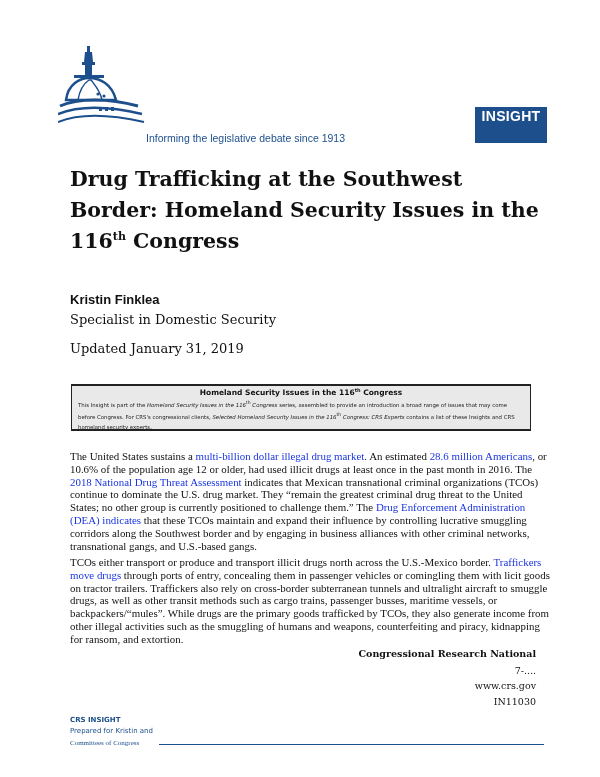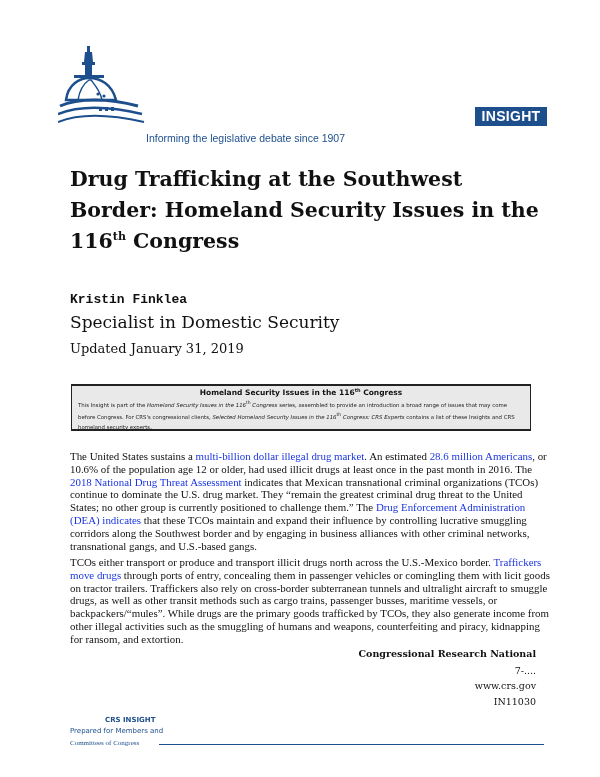--- a/index.html
+++ b/index.html
@@ -4,47 +4,47 @@
 <style>
   * { margin:0; padding:0; box-sizing:border-box; }
   html, body { width:600px; height:777px; background:#fff; overflow:hidden; }
   body { position:relative; font-family:"Liberation Serif", serif; color:#111; }
 
   .logo { position:absolute; left:58px; top:44px; width:300px; height:100px; }
   .logo svg { position:absolute; left:0; top:0; }
   .logo-name { position:absolute; left:84px; top:52px; font-family:"Liberation Sans", sans-serif; font-style:italic; font-weight:bold; color:#1d4f8c; font-size:19px; line-height:17px; letter-spacing:-0.2px; }
   .logo-tag { position:absolute; left:88px; top:88px; font-family:"Liberation Sans", sans-serif; font-size:10.5px; color:#1d4f8c; white-space:nowrap; }
 
-  .insight-badge { position:absolute; left:475px; top:107px; width:72px; height:19px; background:#1d4f8c; color:#fff; font-family:"Liberation Sans", sans-serif; font-weight:bold; font-size:14px; text-align:center; line-height:19px; letter-spacing:0.3px; }
+  .insight-badge { position:absolute; left:475px; top:107px; width:72px; height:36px; background:#1d4f8c; color:#fff; font-family:"Liberation Sans", sans-serif; font-weight:bold; font-size:14px; text-align:center; line-height:19px; letter-spacing:0.3px; }
 
   .title { position:absolute; left:70px; top:164px; width:470px; font-family:"DejaVu Serif", serif; font-weight:bold; font-size:20.5px; line-height:31px; color:#111; }
   .title sup { font-size:11px; vertical-align:8px; line-height:0; }
 
-  .author { position:absolute; left:70px; top:292px; font-family:Liberation Mono, monospace; font-weight:bold; font-size:13px; }
-  .author-role { position:absolute; left:70px; top:312px; font-family:"DejaVu Serif", serif; font-size:17px; }
+  .author { position:absolute; left:70px; top:292px; font-family:Liberation Sans, sans-serif; font-weight:bold; font-size:13px; }
+  .author-role { position:absolute; left:70px; top:312px; font-family:"DejaVu Serif", serif; font-size:13px; }
   .updated { position:absolute; left:70px; top:341px; font-family:"DejaVu Serif", serif; font-size:13px; }
 
   .series-box { position:absolute; left:71px; top:384px; width:460px; height:47px; background:#e9e9e9; border:1px solid #222; border-top:2px solid #222; border-bottom:2px solid #222; font-family:"DejaVu Sans", sans-serif; padding:2px 6px; }
   .series-box-title { text-align:center; font-weight:bold; font-size:7.5px; line-height:10px; }
   .series-box-title sup { font-size:5px; vertical-align:3px; line-height:0; }
   .series-box-text { font-size:5.4px; line-height:10px; color:#222; }
   .series-box-text i { font-style:italic; }
 
   .para { position:absolute; left:70px; width:480px; font-family:"Liberation Serif", serif; font-size:10.9px; line-height:12.8px; color:#111; }
   .p1 { top:450px; }
   .p2 { top:556px; }
   .link { color:#1a35e0;text-align:center; }
 
   .sig { position:absolute; right:64px; font-family:"DejaVu Serif", serif; font-size:9.5px; text-align:right; color:#111; }
   .sig-org { top:648px; font-weight:bold; }
   .sig-phone { top:665px; }
   .sig-web { top:680px; }
   .sig-id { top:696px;margin-left:23px; }
 
-  .footer-brand { position:absolute; left:70px; top:716px; font-family:"DejaVu Sans", sans-serif; font-weight:bold; font-size:7px; color:#1d4f8c;margin-left:35px; }
+  .footer-brand { position:absolute; left:70px; top:716px; font-family:"DejaVu Sans", sans-serif; font-weight:bold; font-size:7px; color:#1d4f8c; }
   .footer-l1 { position:absolute; left:70px; top:727px; font-family:"DejaVu Sans", sans-serif; font-size:7px; color:#1d4f8c; }
   .footer-l2 { position:absolute; left:70px; top:739px; font-family:Liberation Serif, serif; font-size:7px; color:#1d4f8c; }
   .footer-rule { position:absolute; left:159px; top:744px; width:385px; height:1px; background:#1d4f8c; }
 </style>
 </head>
 <body>
 
 <div class="logo">
   <svg width="90" height="100" viewBox="0 0 90 100">
     <g fill="#1d4f8c">
@@ -58,21 +58,21 @@
       <circle cx="40" cy="50" r="1.6"></circle>
       <circle cx="46" cy="52" r="1.6"></circle>
       <rect x="41" y="63" width="3" height="4"></rect>
       <rect x="47" y="63" width="3" height="4"></rect>
       <rect x="53" y="63" width="3" height="4"></rect>
       <path d="M2 62 C 20 54, 50 54, 80 62" fill="none" stroke="#1d4f8c" stroke-width="3"></path>
       <path d="M0 70 C 20 62, 50 62, 84 70" fill="none" stroke="#1d4f8c" stroke-width="2.5"></path>
       <path d="M0 78 C 20 70, 50 70, 86 78" fill="none" stroke="#1d4f8c" stroke-width="2"></path>
     </g>
   </svg>
-  <div class="logo-tag">Informing the legislative debate since 1907</div>
+  <div class="logo-tag">Informing the legislative debate since 1913</div>
 </div>
 
 <div class="insight-badge">INSIGHT</div>
 
 <h1 class="title"><span>Drug Trafficking at the Southwest Border: Homeland Security Issues in the 116</span><sup>th</sup><span> Congress</span></h1>
 
 <div class="author">Kristin Finklea</div>
 <div class="author-role">Specialist in Domestic Security</div>
 <div class="updated">Updated January 31, 2019</div>
 
@@ -84,15 +84,15 @@
 <p class="para p1"><span>The United States sustains a </span><a class="link">multi-billion dollar illegal drug market</a><span>. An estimated </span><a class="link">28.6 million Americans</a><span>, or 10.6% of the population age 12 or older, had used illicit drugs at least once in the past month in 2016. The </span><a class="link">2018 National Drug Threat Assessment</a><span> indicates that Mexican transnational criminal organizations (TCOs) continue to dominate the U.S. drug market. They “remain the greatest criminal drug threat to the United States; no other group is currently positioned to challenge them.” The </span><a class="link">Drug Enforcement Administration (DEA) indicates</a><span> that these TCOs maintain and expand their influence by controlling lucrative smuggling corridors along the Southwest border and by engaging in business alliances with other criminal networks, transnational gangs, and U.S.-based gangs.</span></p>
 
 <p class="para p2"><span>TCOs either transport or produce and transport illicit drugs north across the U.S.-Mexico border. </span><a class="link">Traffickers move drugs</a><span> through ports of entry, concealing them in passenger vehicles or comingling them with licit goods on tractor trailers. Traffickers also rely on cross-border subterranean tunnels and ultralight aircraft to smuggle drugs, as well as other transit methods such as cargo trains, passenger busses, maritime vessels, or backpackers/“mules”. While drugs are the primary goods trafficked by TCOs, they also generate income from other illegal activities such as the smuggling of humans and weapons, counterfeiting and piracy, kidnapping for ransom, and extortion.</span></p>
 
 <div class="sig sig-org">Congressional Research National</div>
 <div class="sig sig-phone">7-....</div>
 <div class="sig sig-web">www.crs.gov</div>
 <div class="sig sig-id">IN11030</div>
 
 <div class="footer-brand">CRS INSIGHT</div>
-<div class="footer-l1">Prepared for Members and</div>
+<div class="footer-l1">Prepared for Kristin and</div>
 <div class="footer-l2">Committees of Congress</div>
 <div class="footer-rule"></div>
 
 </body></html>

